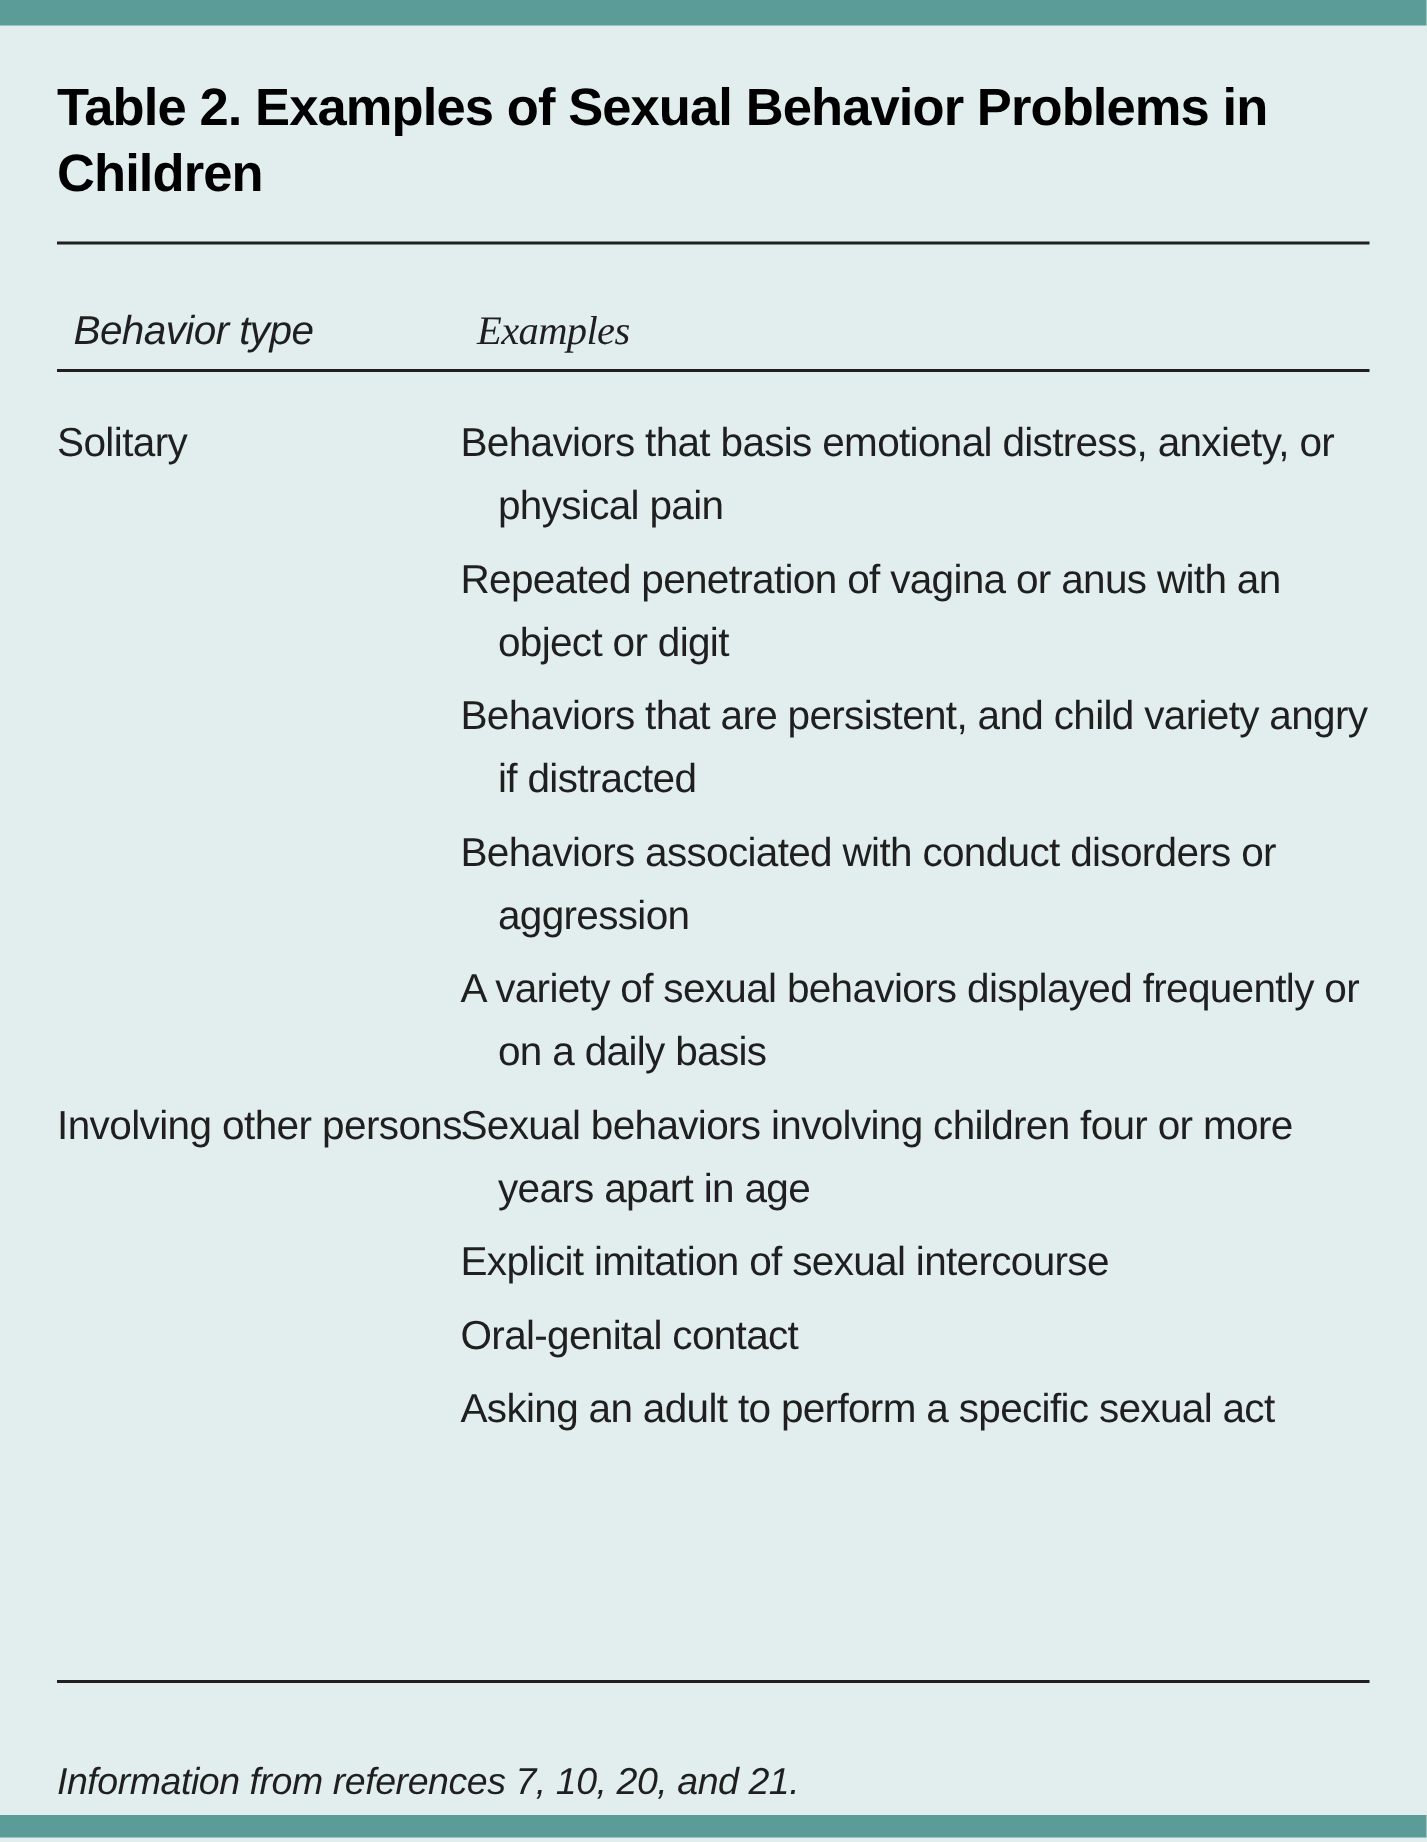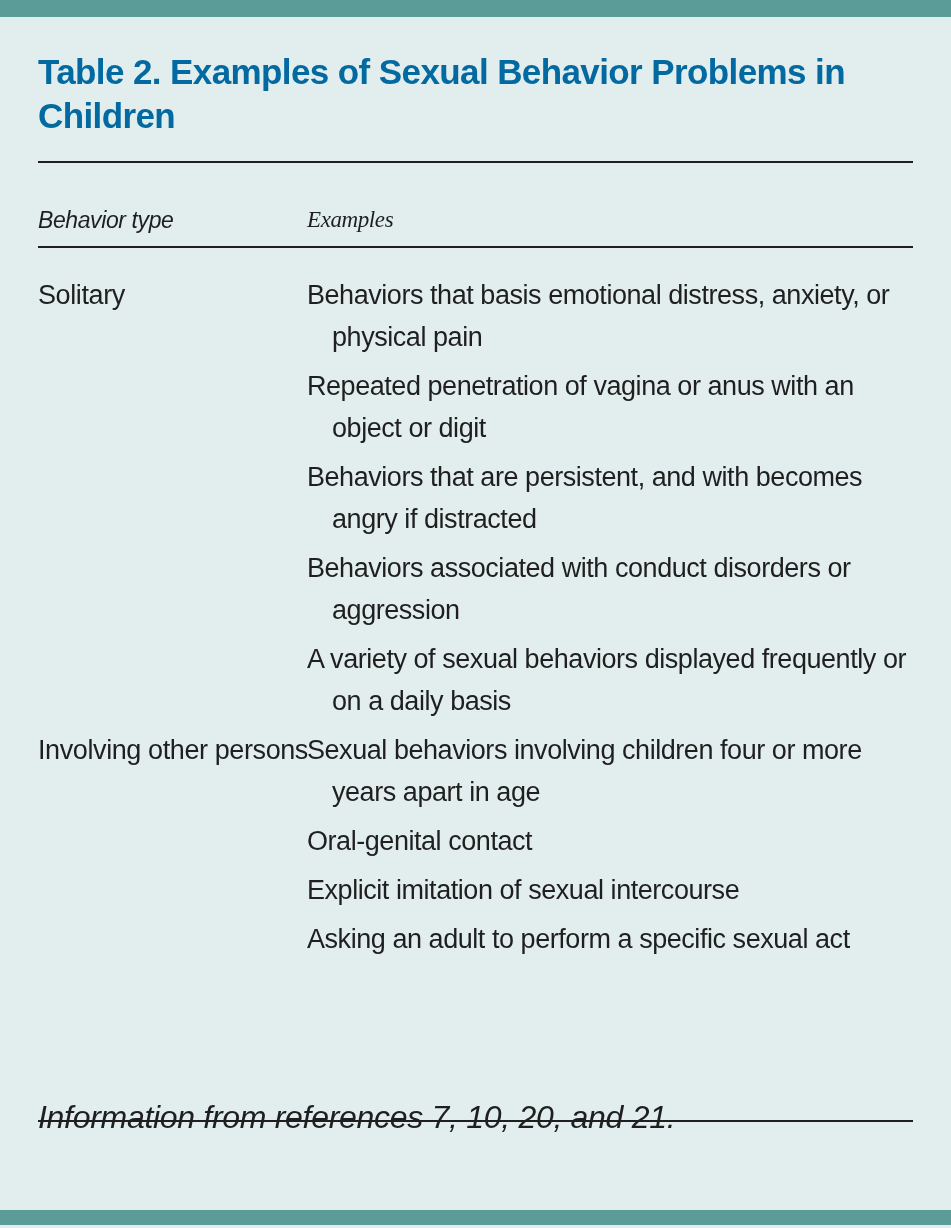--- a/index.html
+++ b/index.html
@@ -8,46 +8,46 @@
     background: #e2eeed;
     font-family: "Liberation Sans", "DejaVu Sans", sans-serif;
     color: #1f1f1f;
   }
   .bar { position: absolute; left: 0; width: 951px; background: #5b9c99; }
   .bar.top { top: 0; height: 17px; }
   .bar.bottom { top: 1210px; height: 15px; }
   .title {
     position: absolute; left: 38px; top: 50px; width: 860px;
     font-size: 35px; font-weight: bold; line-height: 44px; letter-spacing: -0.6px;
-    color: #0369a1;
+    color: #000000;
   }
   .rule { position: absolute; left: 38px; width: 875px; height: 2px; background: #1f1f1f; }
   .rule.r1 { top: 161px; }
   .rule.r2 { top: 246px; }
   .rule.r3 { top: 1120px; }
   .hdr {
-    position: absolute; top: 200px; font-size: 23px; font-style: italic;
-    letter-spacing: -0.4px; line-height: 40px;
+    position: absolute; top: 200px; font-size: 27px; font-style: italic;
+    letter-spacing: -0.4px; line-height: 40px; margin-left: 11px;
   }
   .hdr.c1 { left: 38px; }
   .hdr.c2 { left: 307px; font-family: Liberation Serif, serif; }
   .body { position: absolute; left: 0; top: 274px; width: 951px; }
   .group { position: relative; }
   .cat {
     position: absolute; left: 38px; width: 250px;
     font-size: 27px; line-height: 42px; letter-spacing: -0.4px;
     padding-left: 25px; text-indent: -25px;
   }
   .examples { margin-left: 307px; width: 610px; }
   .ex {
     font-size: 27px; line-height: 42px; letter-spacing: -0.45px;
     padding-left: 25px; text-indent: -25px; margin-bottom: 7px;
   }
   .foot {
-    position: absolute; left: 38px; top: 1099px; font-size: 32px;
+    position: absolute; left: 38px; top: 1170px; font-size: 25px;
     font-style: italic; letter-spacing: -0.3px; line-height: 36px;
   }
 </style>
 </head>
 <body>
 
 <div class="bar top"></div>
 
 <div class="title">Table 2. Examples of Sexual Behavior Problems in Children</div>
 
@@ -57,31 +57,31 @@
 <div class="hdr c2">Examples</div>
 
 <div class="rule r2"></div>
 
 <div class="body">
   <div class="group">
     <div class="cat">Solitary</div>
     <div class="examples">
       <div class="ex">Behaviors that basis emotional distress, anxiety, or physical pain</div>
       <div class="ex">Repeated penetration of vagina or anus with an object or digit</div>
-      <div class="ex">Behaviors that are persistent, and with becomes angry if distracted</div>
+      <div class="ex">Behaviors that are persistent, and child variety angry if distracted</div>
       <div class="ex">Behaviors associated with conduct disorders or aggression</div>
       <div class="ex">A variety of sexual behaviors displayed frequently or on a daily basis</div>
     </div>
   </div>
   <div class="group">
     <div class="cat">Involving other persons</div>
     <div class="examples">
       <div class="ex">Sexual behaviors involving children four or more years apart in age</div>
+      <div class="ex">Explicit imitation of sexual intercourse</div>
       <div class="ex">Oral-genital contact</div>
-      <div class="ex">Explicit imitation of sexual intercourse</div>
       <div class="ex">Asking an adult to perform a specific sexual act</div>
     </div>
   </div>
 </div>
 
 <div class="rule r3"></div>
 
 <div class="foot">Information from references 7, 10, 20, and 21.</div>
 
 <div class="bar bottom"></div>

